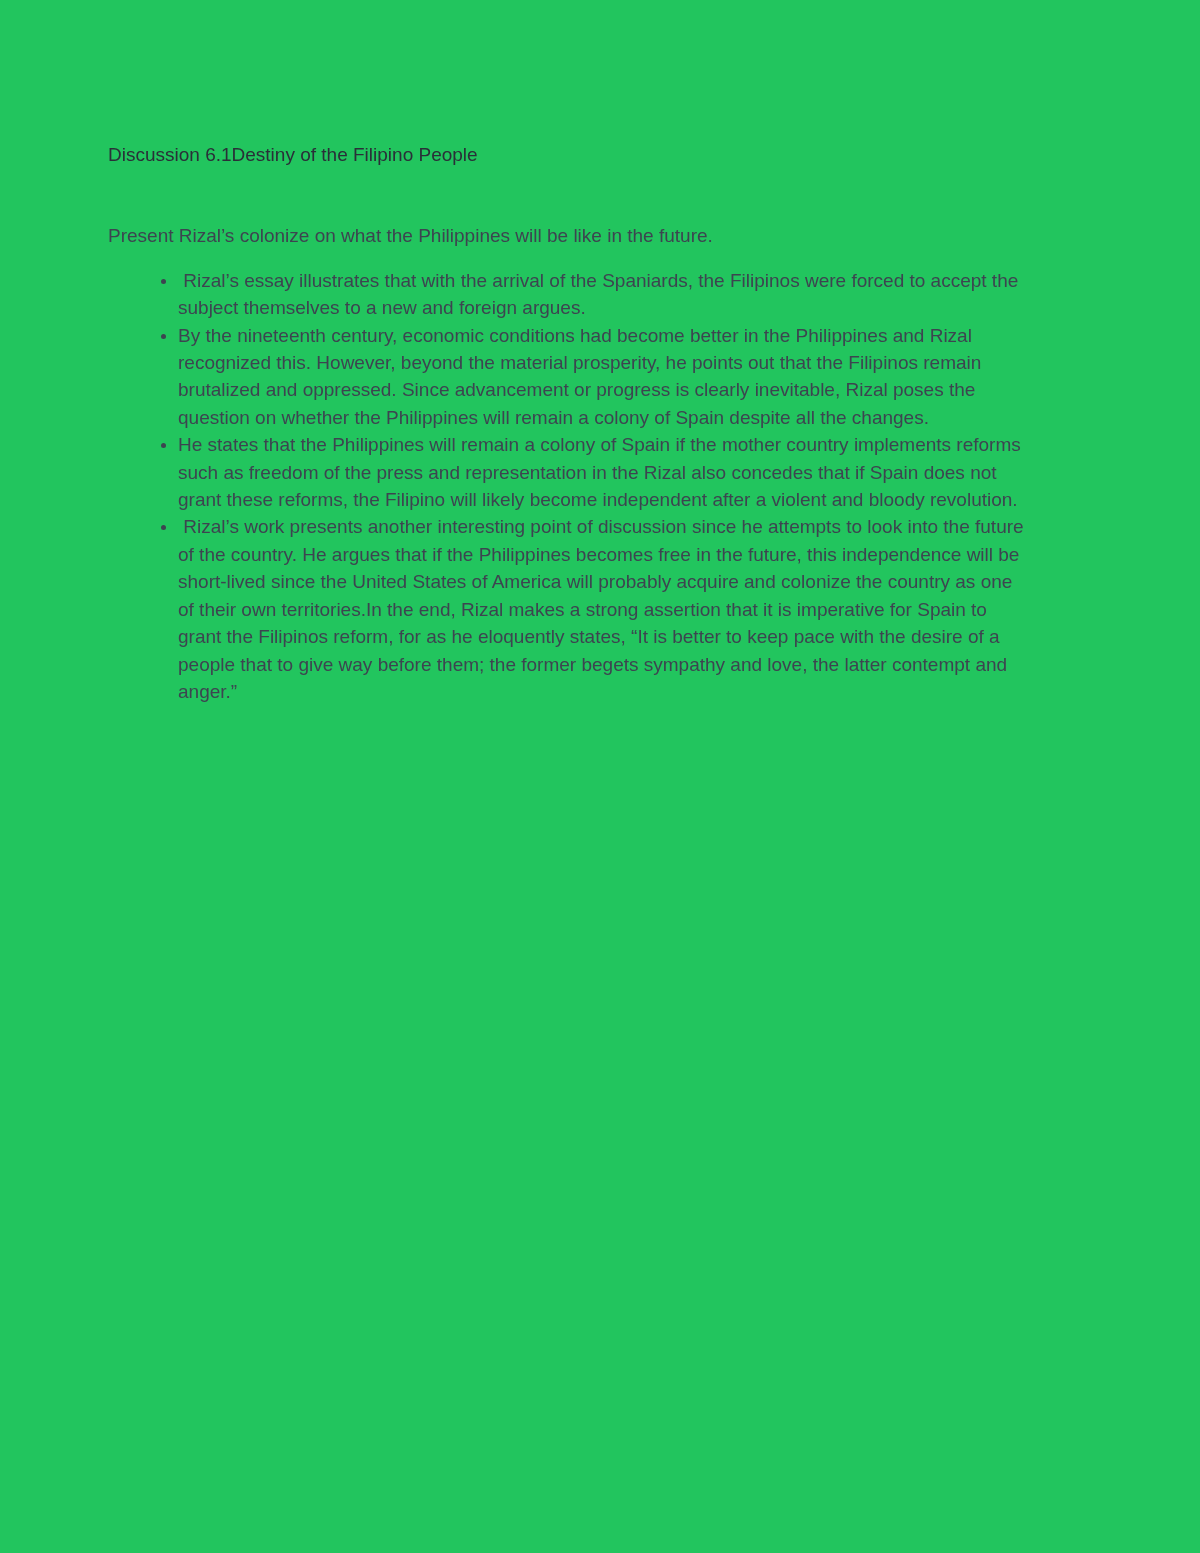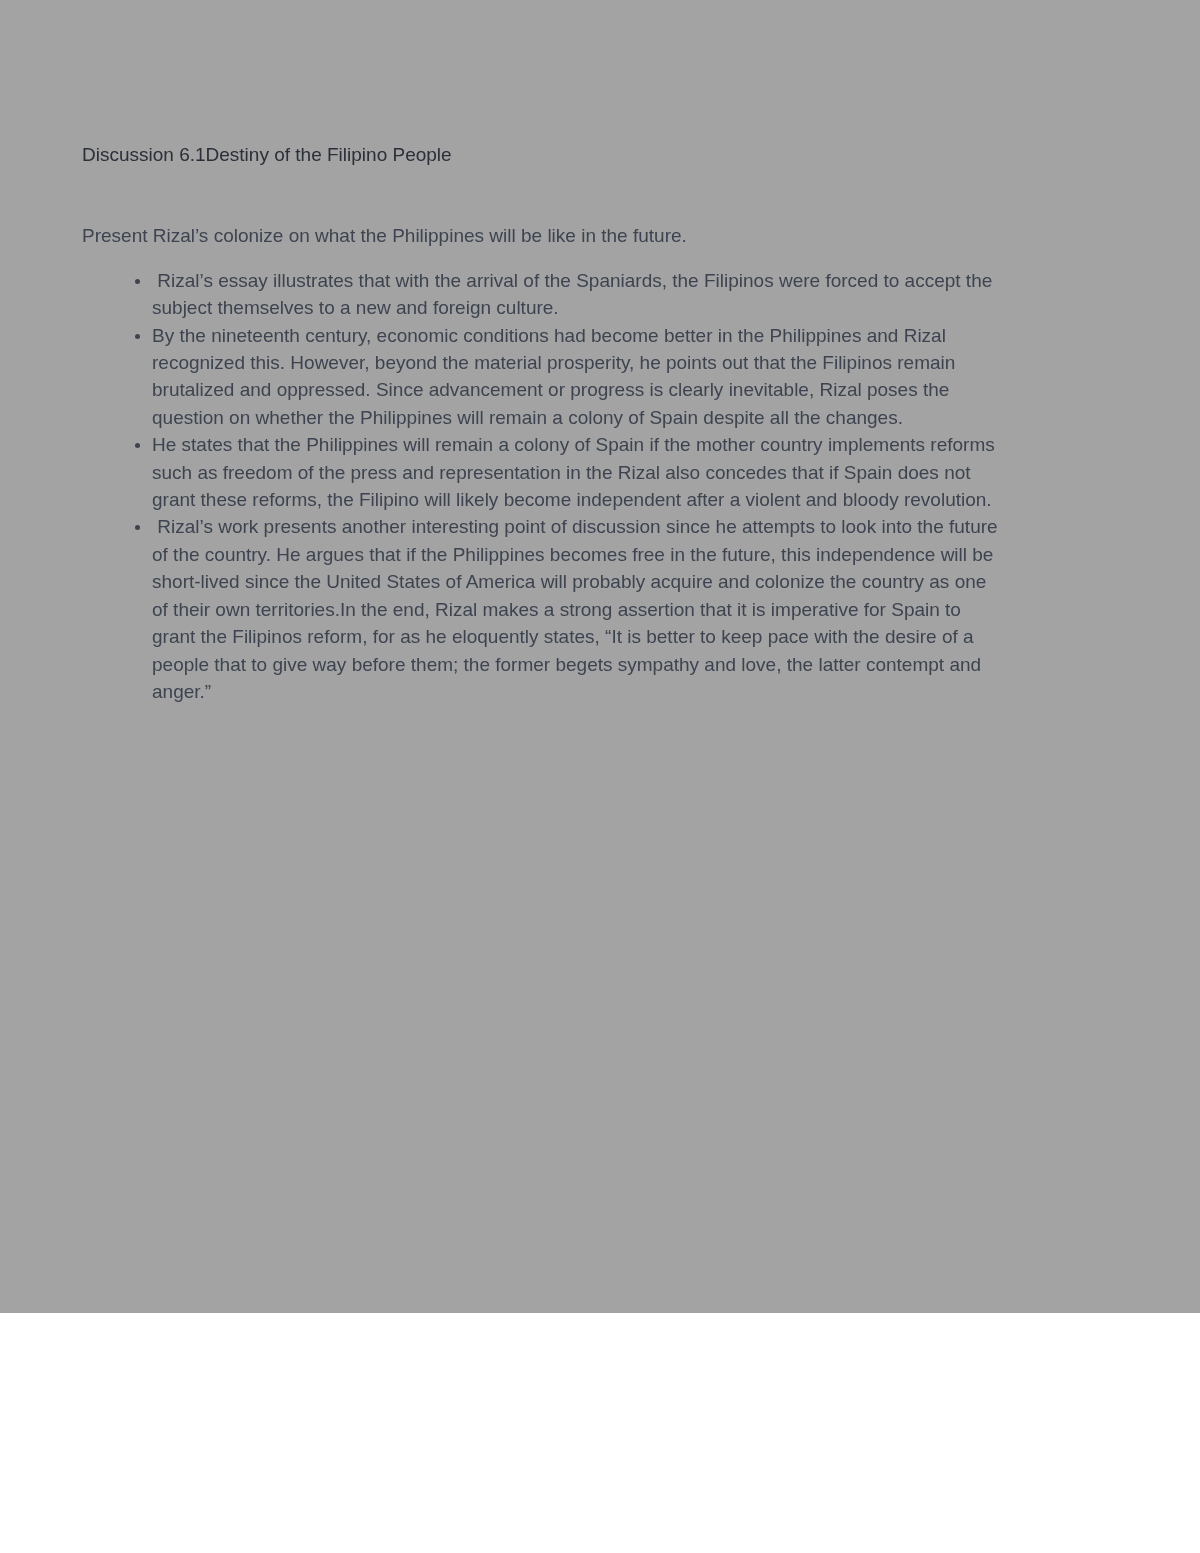--- a/index.html
+++ b/index.html
@@ -3,24 +3,24 @@
 <meta charset="utf-8">
 <style>
   html, body {
     margin: 0;
     padding: 0;
     background: #ffffff;
   }
   .page {
     position: relative;
     width: 1200px;
-    height: 1313px;
-    background: #a3a3a3;
+    height: 1553px;
+    background: #22c55e;
     box-sizing: border-box;
-    padding: 141px 140px 0 82px;
+    padding: 141px 140px 0 108px;
     font-family: "Liberation Sans", "DejaVu Sans", sans-serif;
     font-size: 19px;
     line-height: 27.4px;
     color: #3d4450;
   }
   .doc-title {
     color: #2a2f38;
     margin: 0 0 54px 0;
     font-weight: 400;
     font-size: 19px;
@@ -51,18 +51,18 @@
 </style>
 </head>
 <body>
 
 <div class="page">
   <p class="doc-title">Discussion 6.1Destiny of the Filipino People</p>
 
   <p class="doc-intro">Present Rizal’s colonize on what the Philippines will be like in the future.</p>
 
   <ul class="doc-bullets">
-    <li> Rizal’s essay illustrates that with the arrival of the Spaniards, the Filipinos were forced to accept the subject themselves to a new and foreign culture.</li>
+    <li> Rizal’s essay illustrates that with the arrival of the Spaniards, the Filipinos were forced to accept the subject themselves to a new and foreign argues.</li>
     <li>By the nineteenth century, economic conditions had become better in the Philippines and Rizal recognized this. However, beyond the material prosperity, he points out that the Filipinos remain brutalized and oppressed. Since advancement or progress is clearly inevitable, Rizal poses the question on whether the Philippines will remain a colony of Spain despite all the changes.</li>
     <li>He states that the Philippines will remain a colony of Spain if the mother country implements reforms such as freedom of the press and representation in the Rizal also concedes that if Spain does not grant these reforms, the Filipino will likely become independent after a violent and bloody revolution.</li>
     <li> Rizal’s work presents another interesting point of discussion since he attempts to look into the future of the country. He argues that if the Philippines becomes free in the future, this independence will be short-lived since the United States of America will probably acquire and colonize the country as one of their own territories.In the end, Rizal makes a strong assertion that it is imperative for Spain to grant the Filipinos reform, for as he eloquently states, “It is better to keep pace with the desire of a people that to give way before them; the former begets sympathy and love, the latter contempt and anger.”</li>
   </ul>
 </div>
 
 </body></html>

